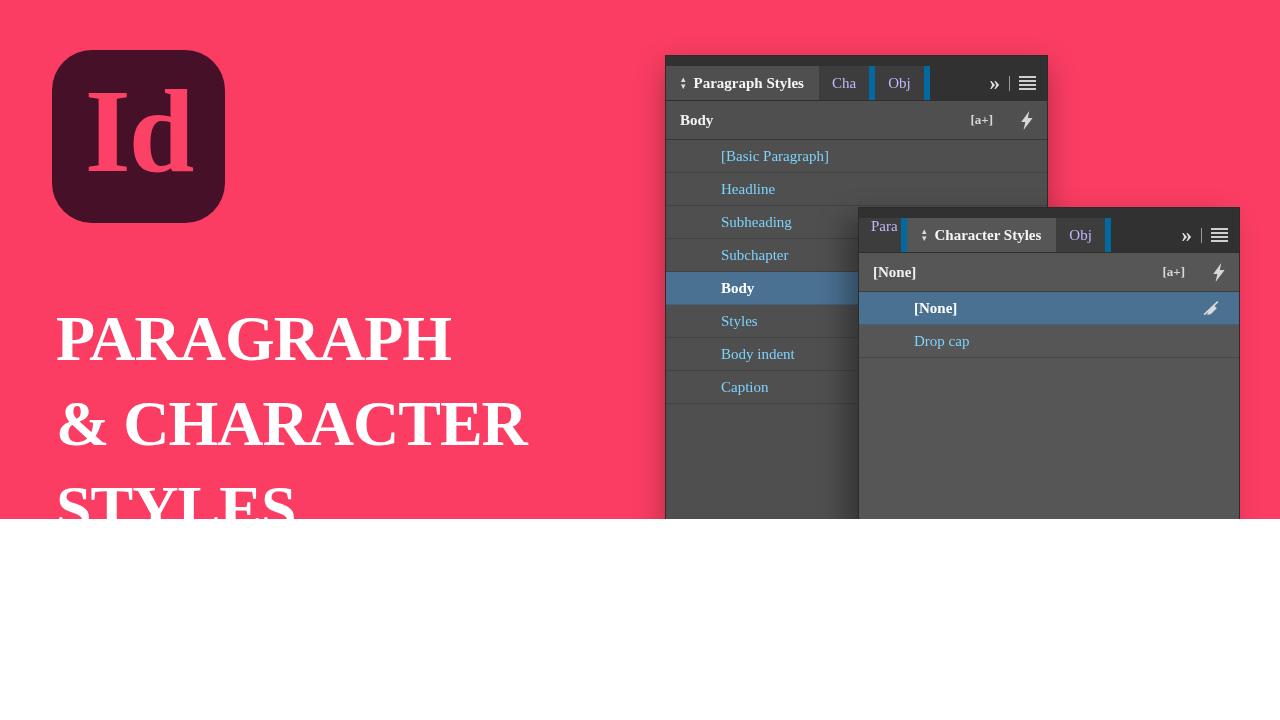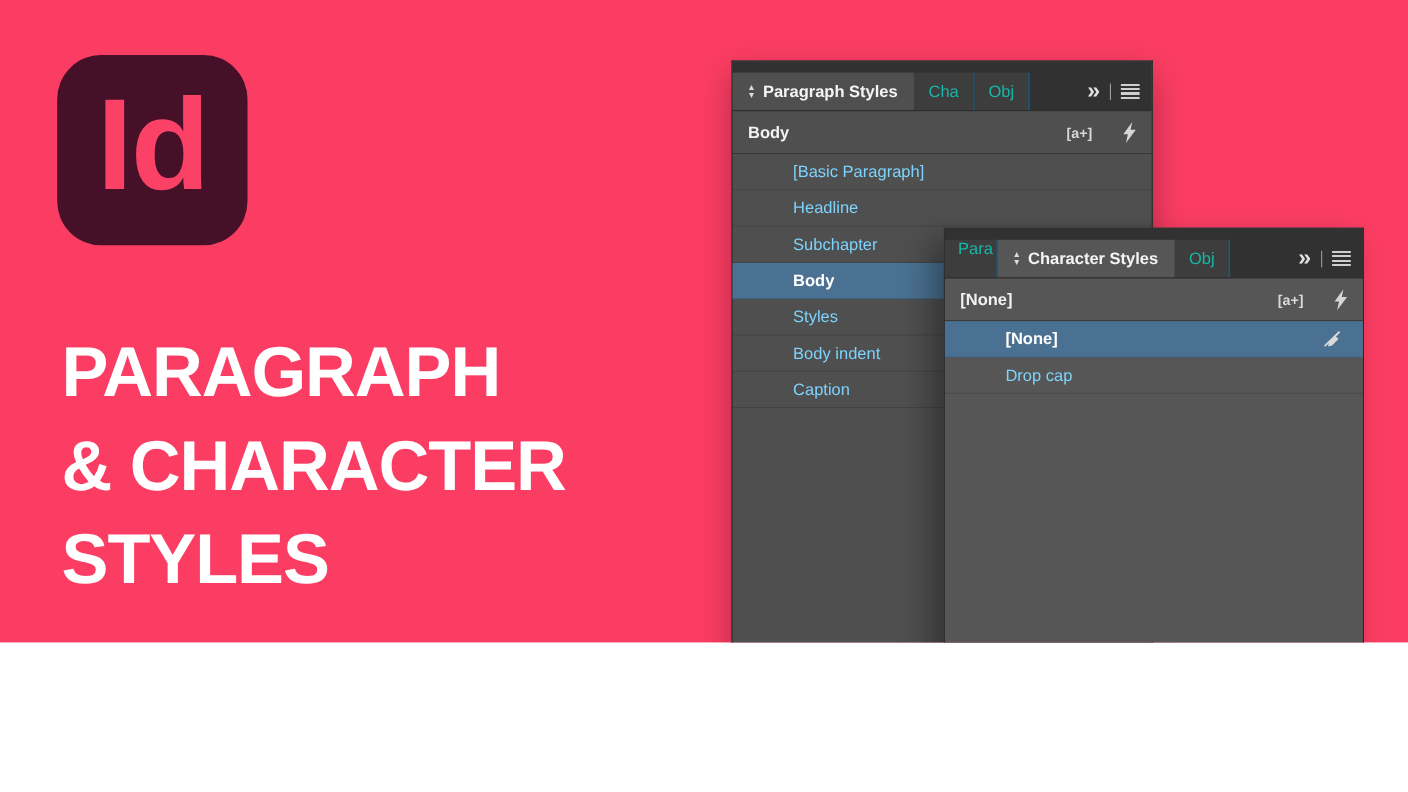--- a/index.html
+++ b/index.html
@@ -1,19 +1,19 @@
 <!DOCTYPE html>
 <html><head>
 <meta charset="utf-8">
 <style>
   * { margin:0; padding:0; box-sizing:border-box; }
   html,body { width:1280px; height:720px; overflow:hidden; }
   body { font-family:"Liberation Sans", sans-serif; }
 
-  .stage { position:relative; width:1280px; height:584px; background:#FB3D63; overflow:hidden; }
+  .stage { position:relative; width:1280px; height:519px; background:#FB3D63; overflow:hidden;font-family:Liberation Serif, serif; }
 
   
   .logo {
     position:absolute; left:52px; top:50px; width:173px; height:173px;
     background:#451028; border-radius:40px;
     display:flex; align-items:center; justify-content:center;
   }
   .logo span {
     color:#FB4166; font-size:118px; font-weight:bold; letter-spacing:-2px;
     padding-bottom:10px;
@@ -41,22 +41,22 @@
     background:#565656;
     box-shadow:-12px 12px 26px rgba(0,0,0,0.35);
   }
 
   .tabstrip {
     height:45px; background:#313131; display:flex; align-items:flex-end;
     border-bottom:1px solid #2E2E2E;
   }
   .tab {
     height:34px; display:flex; align-items:center;
-    font-size:15px; color:#14b8a6; padding:0 13px;
-    background:#3D3D3D; border-right:1px solid #0369a1;
+    font-size:15px; color:#c4b5fd; padding:0 13px;
+    background:#3D3D3D; border-right:6px solid #0369a1;
   }
   .tab.active {
     background:#4F4F4F; color:#F5F5F5; font-weight:bold;
     padding:0 15px; gap:8px; border-right:none;
   }
   .panel-character .tab.active { background:#565656; }
   .tab.clipped {
     width:48px; overflow:hidden; white-space:nowrap; padding:0 0 18px 12px;
     border-left:none;
   }
@@ -131,20 +131,23 @@
         </svg>
       </span>
     </div>
 
     <div class="rows">
       <div class="row">
           <span>[Basic Paragraph]</span>
         </div>
       <div class="row">
           <span>Headline</span>
+        </div>
+      <div class="row">
+          <span>Subheading</span>
         </div>
       <div class="row">
           <span>Subchapter</span>
         </div>
       <div class="row selected">
           <span>Body</span>
         </div>
       <div class="row">
           <span>Styles</span>
         </div>

